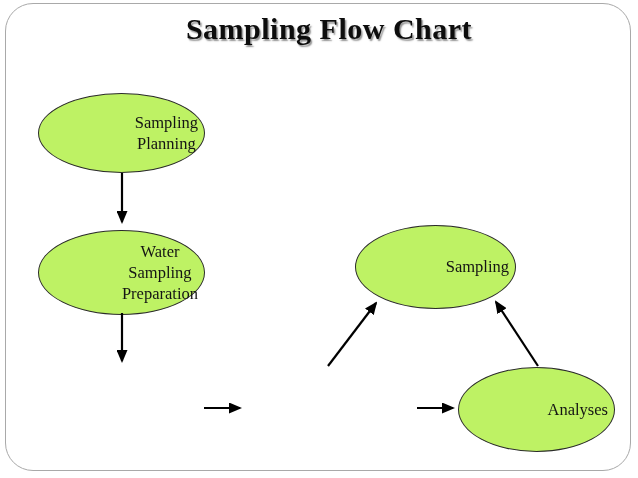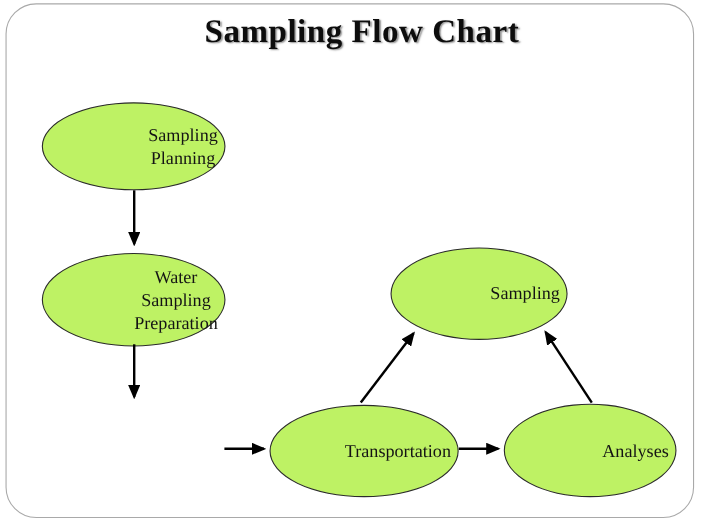--- a/index.html
+++ b/index.html
@@ -82,23 +82,20 @@
 Planning</span>
   </div>
 
   <div class="node" style="left:38px; top:230px; width:167px; height:85px;">
     <span class="node-label">Water
 Sampling
 Preparation</span>
   </div>
 
 
-  <div class="node" style="left:245px; top:368px; width:172px; height:84px;">
-    <span class="node-label">Transportation</span>
-  </div>
 
   <div class="node" style="left:355px; top:225px; width:161px; height:84px;">
     <span class="node-label">Sampling</span>
   </div>
 
   <div class="node" style="left:458px; top:367px; width:157px; height:85px;">
     <span class="node-label">Analyses</span>
   </div>
 
   <svg class="arrow-layer" viewBox="0 0 638 478">

